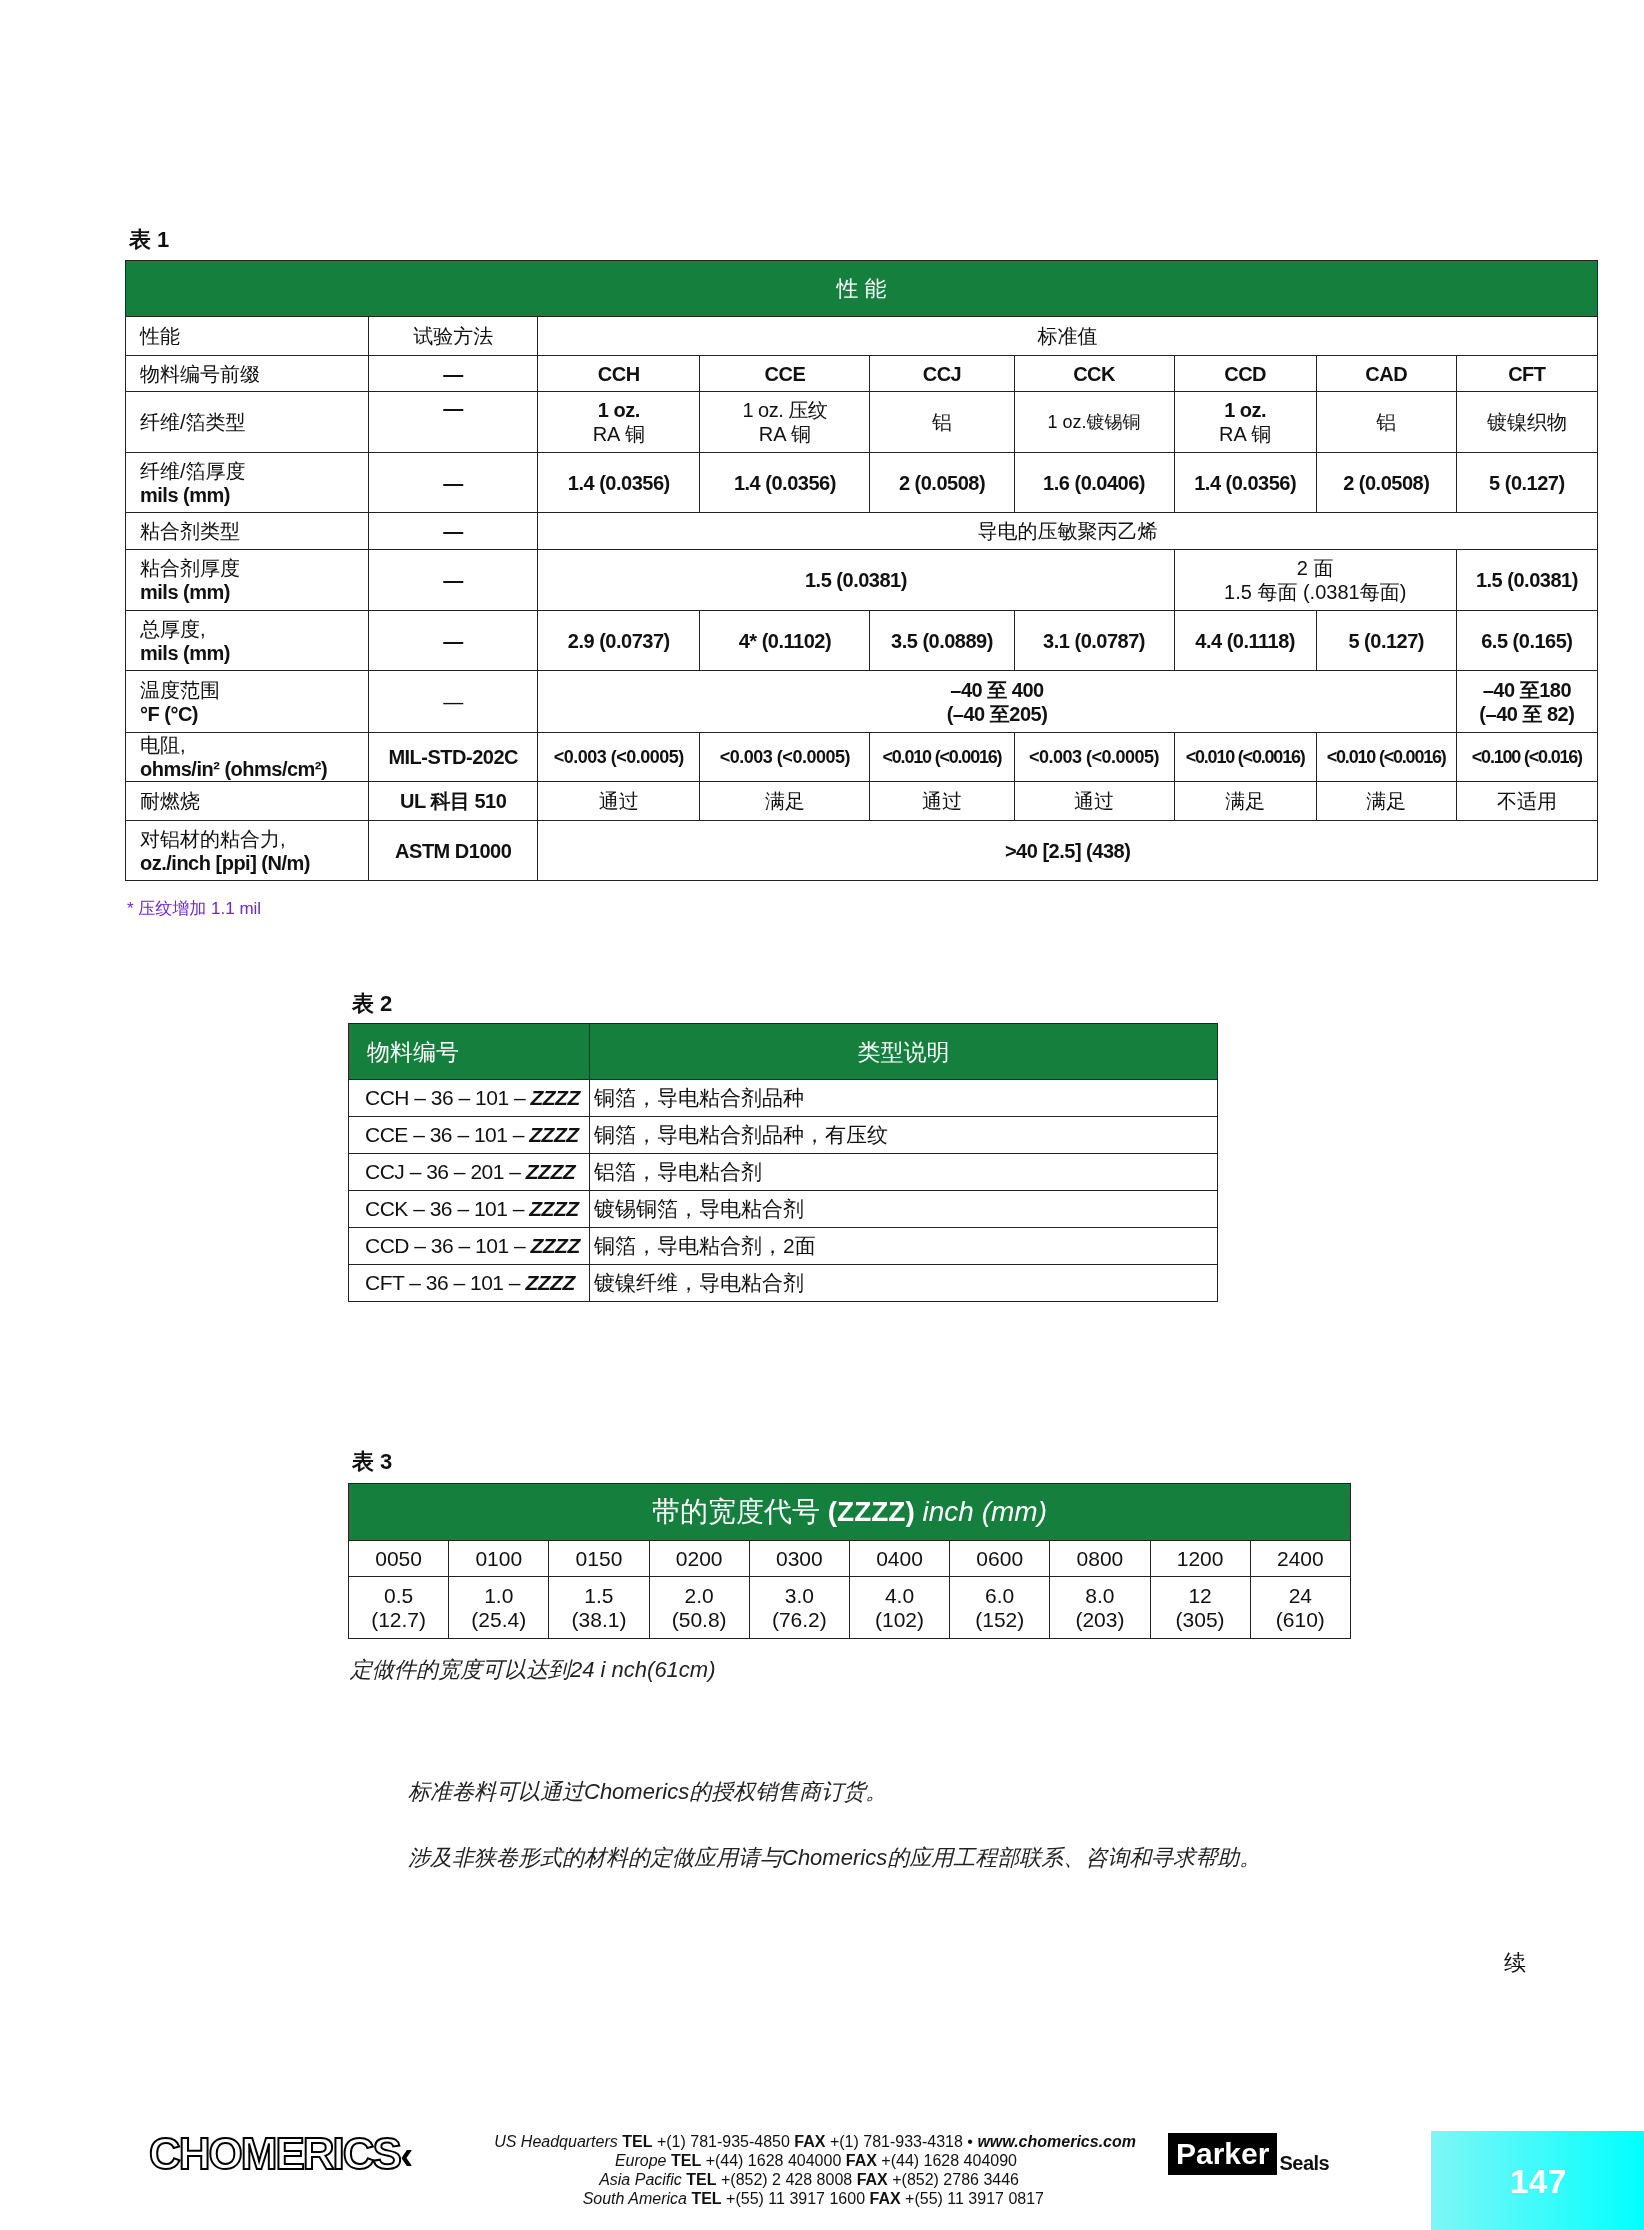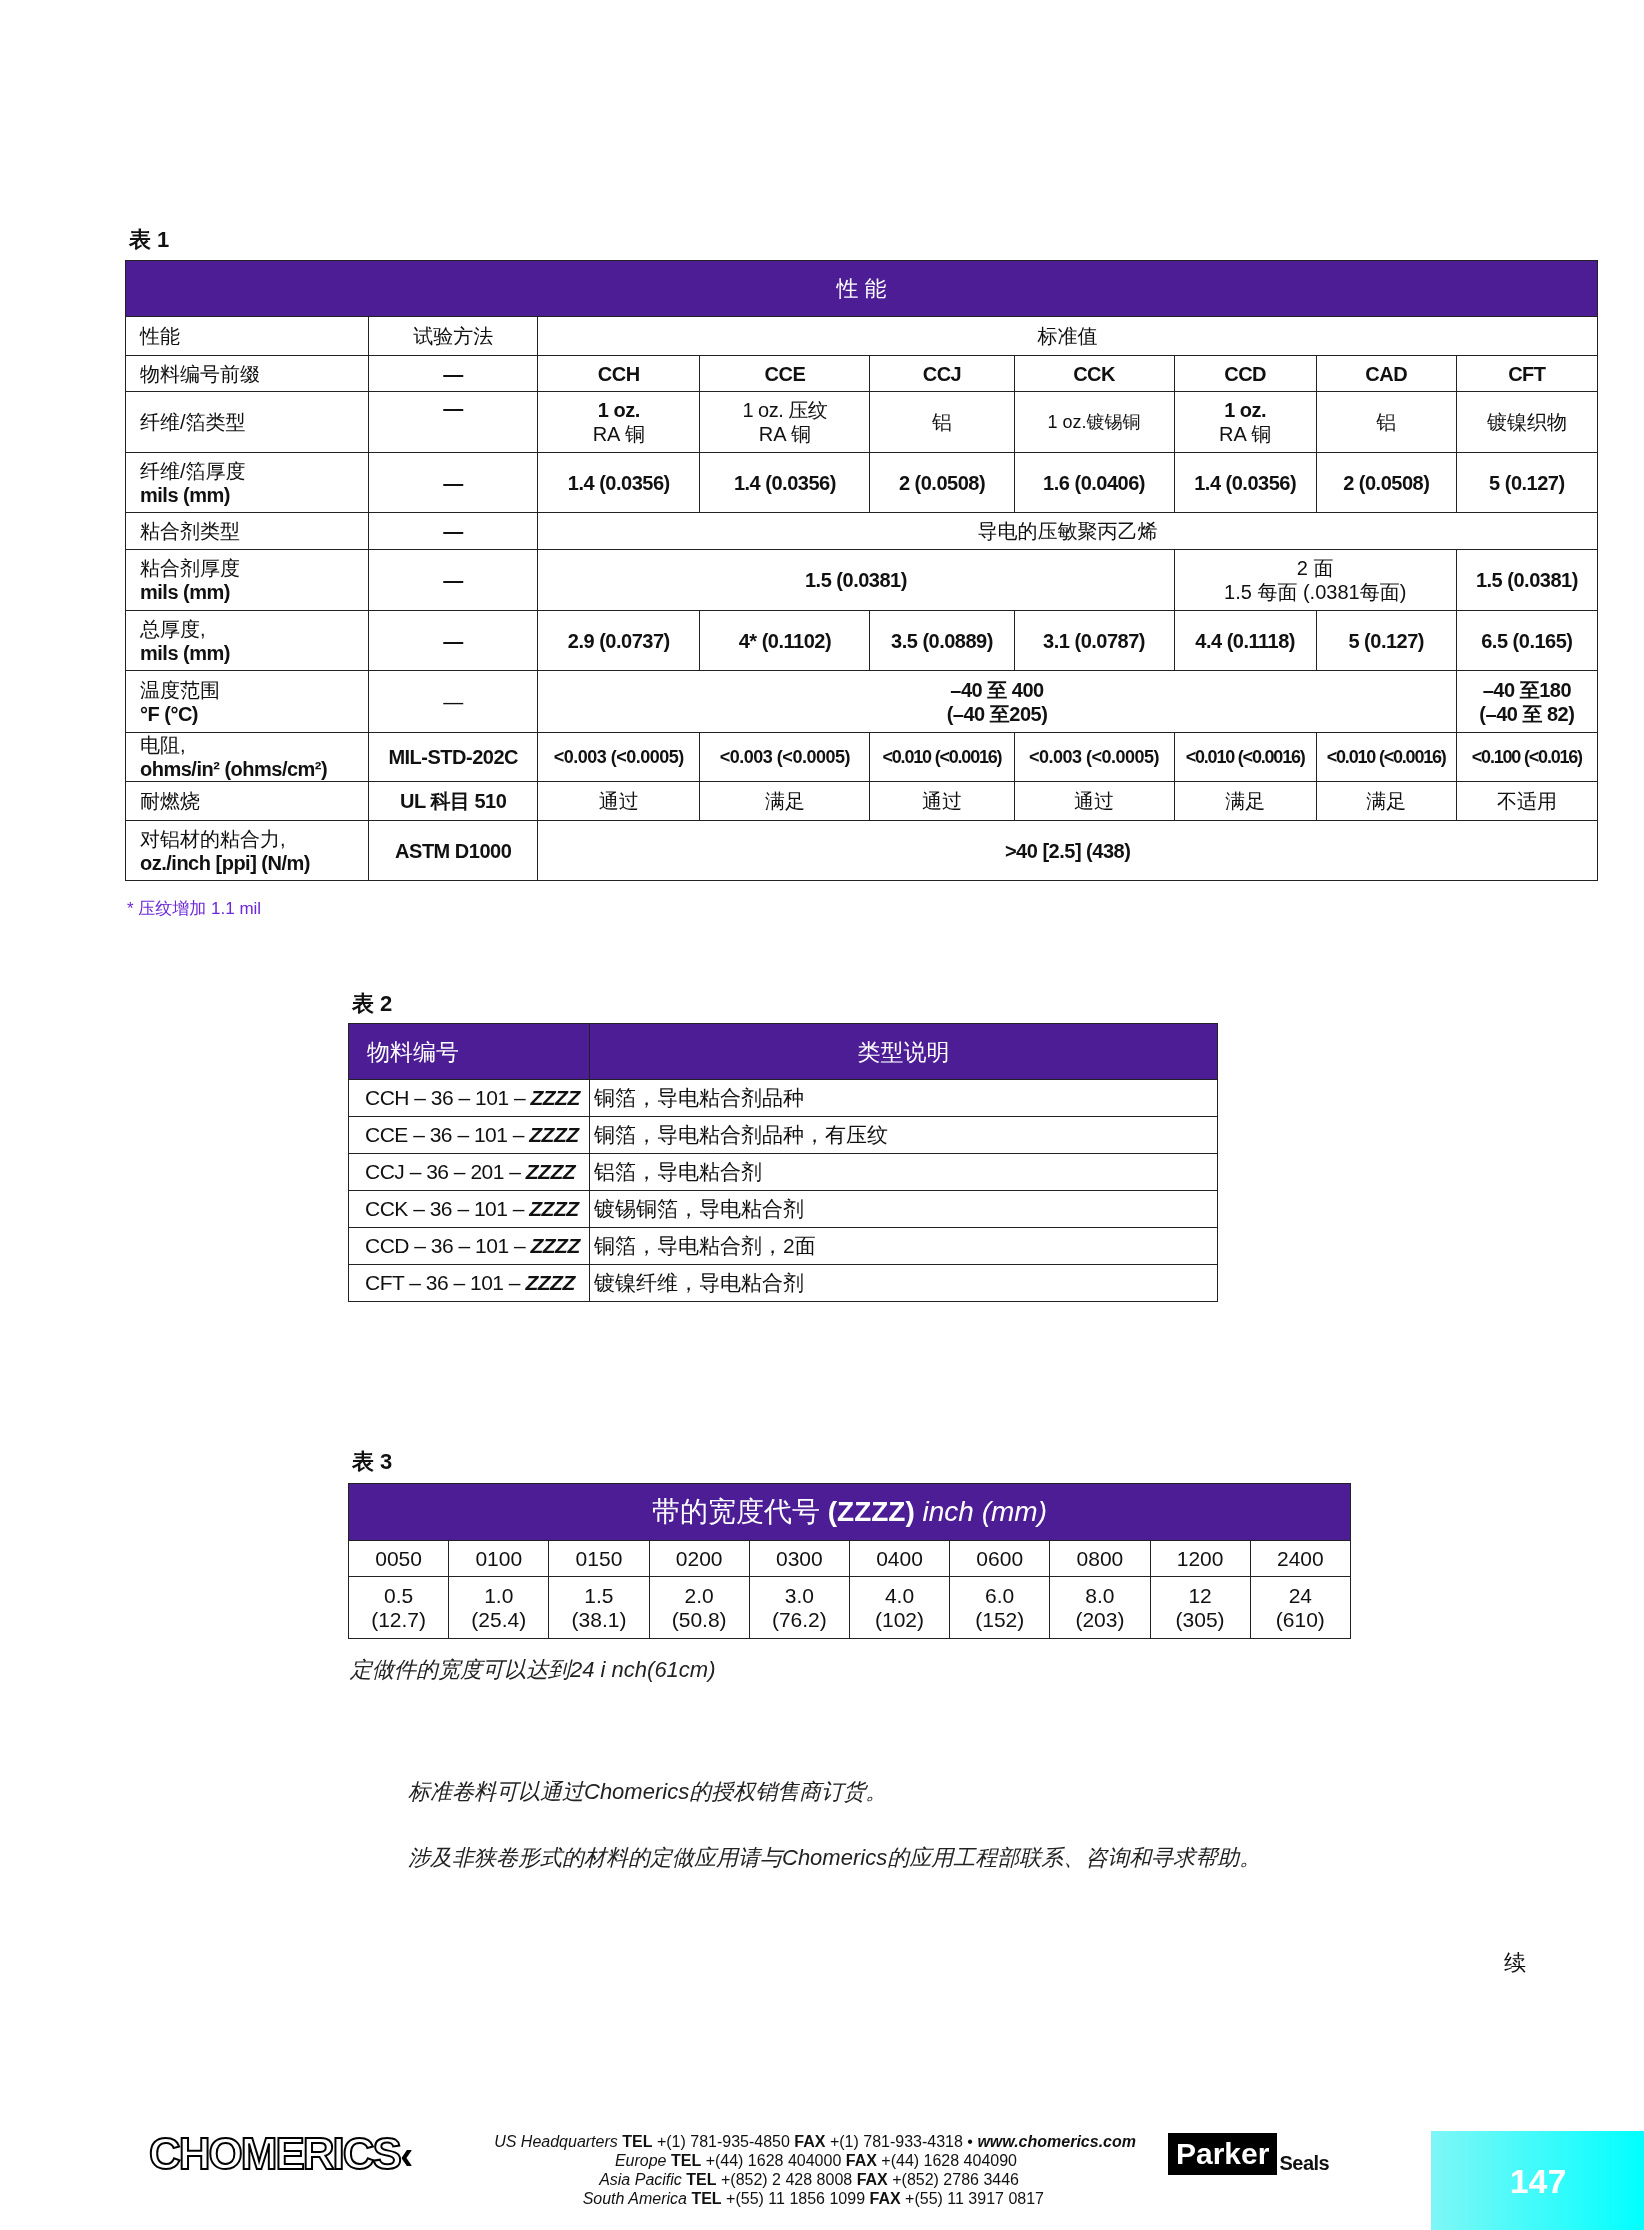--- a/index.html
+++ b/index.html
@@ -1,21 +1,21 @@
 <!DOCTYPE html>
 <html><head>
 <meta charset="utf-8">
 <style>
   html,body{margin:0;padding:0;background:#fff;}
   body{width:1645px;height:2231px;position:relative;overflow:hidden;font-family:"Liberation Sans","DejaVu Sans",sans-serif;color:#111;}
   .abs{position:absolute;}
   .tbl-label{font-size:22px;font-weight:bold;}
   table{border-collapse:collapse;position:absolute;table-layout:fixed;}
   td,th{border:1.5px solid #222;padding:0 4px;font-size:20px;line-height:24px;}
-  .cyan{background:#4c1d95;color:#fff;font-weight:normal;}
+  .cyan{background:#15803d;color:#fff;font-weight:normal;}
   .c{text-align:center;}
   .b{font-weight:bold;}
   .narrow{font-family:"Liberation Sans Narrow","Liberation Sans",sans-serif;letter-spacing:-0.5px;}
   .small{font-size:18px;}
   .t1 td.prop{padding-left:14px;}
   .t2 td{font-size:21px;height:36px;}
   .t3 td{font-size:21px;text-align:center;}
   .italic{font-style:italic;}
   .footnote{font-size:17px;color:#6d28d9;}
   .note{font-size:22px;font-style:italic;color:#222;}
@@ -292,21 +292,21 @@
 <div class="abs note" style="left:408px;top:1777px;">标准卷料可以通过Chomerics的授权销售商订货。</div>
 <div class="abs note" style="left:408px;top:1843px;">涉及非狭卷形式的材料的定做应用请与Chomerics的应用工程部联系、咨询和寻求帮助。</div>
 <div class="abs" style="left:1504px;top:1948px;font-size:22px;">续</div>
 
 <div class="abs logo-chomerics" style="left:149px;top:2129px;"><span>CHOMERICS</span><span style="-webkit-text-stroke:0;color:#000;font-size:40px;">‹</span></div>
 
 <div class="abs" style="left:428px;top:2132px;width:708px;">
   <div class="footer-line"><i>US Headquarters</i> <b>TEL</b> <span>+(1) 781-935-4850</span> <b>FAX</b> <span>+(1) 781-933-4318</span> <span>•</span> <b><i>www.chomerics.com</i></b></div>
   <div class="footer-line" style="padding-right:119px;"><i>Europe</i> <b>TEL</b> <span>+(44) 1628 404000</span> <b>FAX</b> <span>+(44) 1628 404090</span></div>
   <div class="footer-line" style="padding-right:117px;"><i>Asia Pacific</i> <b>TEL</b> <span>+(852) 2 428 8008</span> <b>FAX</b> <span>+(852) 2786 3446</span></div>
-  <div class="footer-line" style="padding-right:92px;"><i>South America</i> <b>TEL</b> <span>+(55) 11 1856 1099</span> <b>FAX</b> <span>+(55) 11 3917 0817</span></div>
+  <div class="footer-line" style="padding-right:92px;"><i>South America</i> <b>TEL</b> <span>+(55) 11 3917 1600</span> <b>FAX</b> <span>+(55) 11 3917 0817</span></div>
 </div>
 
 <div class="abs" style="left:1168px;top:2133px;display:flex;align-items:flex-end;">
   <span class="parker">Parker</span>
   <span style="font-weight:bold;font-size:20px;margin-left:2px;letter-spacing:-0.5px;">Seals</span>
 </div>
 
 <div class="abs pagebox" style="left:1431px;top:2131px;width:214px;height:100px;">147</div>
 
 

